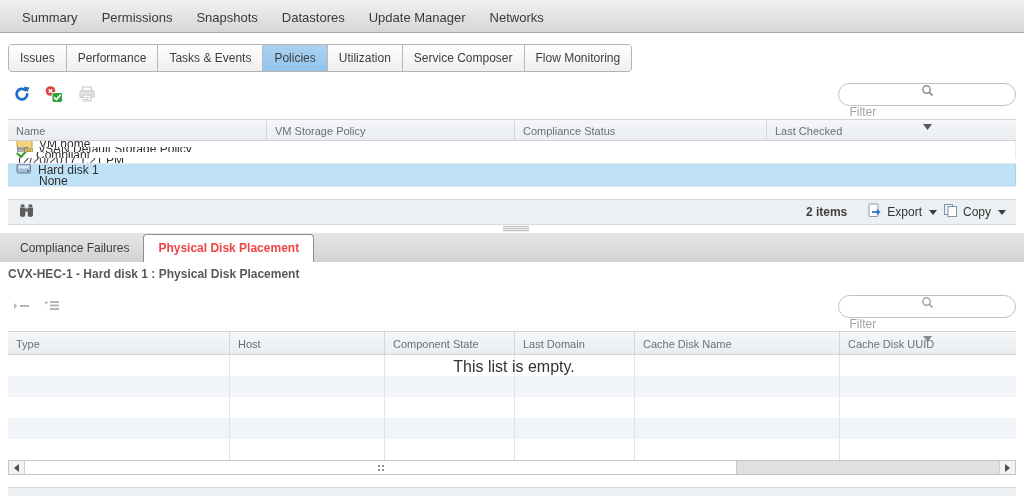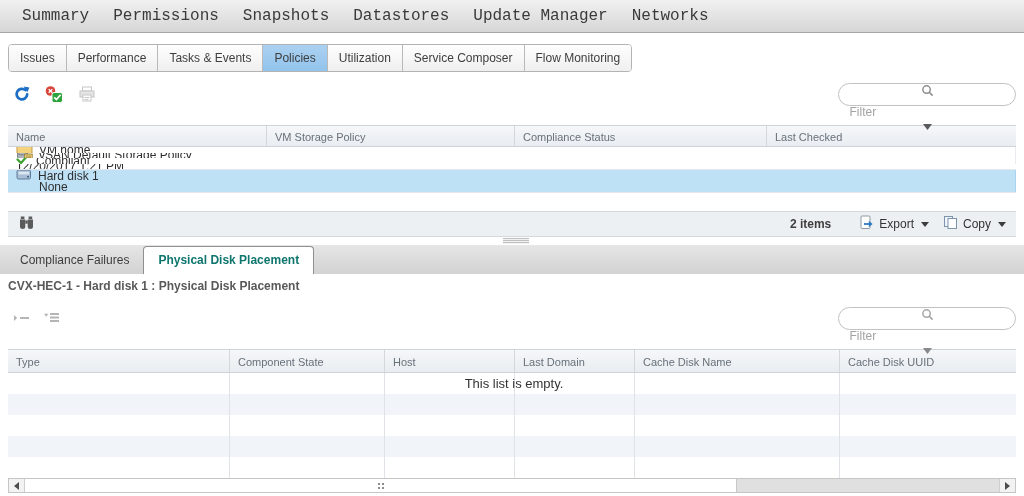--- a/index.html
+++ b/index.html
@@ -8,21 +8,21 @@
     font-family: "Liberation Sans", sans-serif;
     font-size: 12px; color:#3c3c3c; background:#fff; overflow:hidden; position:relative;
   }
   
   .top-tabbar {
     height:33px; background:linear-gradient(#f1f1f1,#d6d6d6);
     border-bottom:1px solid #a6a6a6;
     display:flex; align-items:flex-end; padding-left:10px;
   }
   .tab {
-    padding:6px 12px 7px; font-size:16px; color:#3a3a3a; cursor:default; white-space:nowrap;font-family:Liberation Mono, monospace;
+    padding:6px 12px 7px; font-size:13px; color:#3a3a3a; cursor:default; white-space:nowrap;
   }
   .tab.active {
     background:#fff; border:1px solid #949494; border-bottom:1px solid #fff;
     border-radius:4px 4px 0 0; font-weight:bold; margin-bottom:-1px; padding:6px 13px 8px;
   }
   
   .subtab-group {
     display:inline-flex; margin:11px 0 0 8px; border:1px solid #b3b3b3;
     border-radius:4px; overflow:hidden; background:#fff;
   }
@@ -39,21 +39,21 @@
   .filter-box {
     margin-left:auto; width:178px; height:23px; border:1px solid #c2c2c2; border-radius:12px;
     display:flex; align-items:center; padding:0 8px; background:#fff; gap:5px;flex-direction:column;
   }
   .filter-box input {
     border:none; outline:none; flex:1; font-size:12px; min-width:0;
     font-family:"Liberation Sans", sans-serif; color:#555; background:transparent;
   }
   .filter-box input::placeholder { color:#a3a3a3; }
   
-  .grid { margin:18px 8px; }
+  .grid { margin:12px 8px; }
   .g-header {
     display:grid; height:22px;
     background:linear-gradient(#f5f7f9,#e9edf1);
     border-top:1px solid #cfd3d7; border-bottom:1px solid #cfd3d7;
   }
   .upper-cols { grid-template-columns:259px 248px 252px 1fr; }
   .lower-cols { grid-template-columns:222px 155px 130px 120px 205px 1fr; }
   .gh-cell {
     font-size:11px; color:#68707a; padding:5px 8px 0; border-right:1px solid #d4d8dc;
     white-space:nowrap; overflow:hidden;
@@ -68,21 +68,21 @@
   .g-row.selected { background:#bfe1f6; }
   .g-row.selected .cell { border-right-color:#a9d3ee; }
   .icon-spacer { width:17px; flex:0 0 17px; }
   
   .lower-body { position:relative; }
   .body-row { display:grid; height:21px; background:#fff; }
   .body-row.striped { background:#f1f5f9; }
   .body-row .bcell { border-right:1px solid #dfe3e8; height:100%; }
   .body-row .bcell:last-child { border-right:none; }
   .empty-msg {
-    position:absolute; top:3px; left:4px; right:0; text-align:center; color:#333; font-size:13px;
+    position:absolute; top:3px; left:4px; right:0; text-align:center; color:#333; font-size:16px;
   }
   
   .hscrollbar {
     height:15px; border:1px solid #c6c6c6; display:flex; background:#e3e3e3; align-items:stretch;
   }
   .sb-btn {
     width:16px; background:#f2f2f2; display:flex; align-items:center; justify-content:center; flex:0 0 16px;
   }
   .sb-btn.left { border-right:1px solid #cfcfcf; }
   .sb-btn.right { border-left:1px solid #cfcfcf; }
@@ -95,41 +95,41 @@
   .grip-dots::before {
     content:""; position:absolute; width:2px; height:2px; background:#8d8d8d; left:0; top:0;
     box-shadow:4px 0 #8d8d8d, 0 4px #8d8d8d, 4px 4px #8d8d8d;
   }
   
   .statusbar {
     height:26px; margin:6px 8px 0; background:#edf0f3;
     border-top:1px solid #d6d9dc; border-bottom:1px solid #d6d9dc;
     display:flex; align-items:center; padding:0 10px;
   }
-  .statusbar .right-group { margin-left:auto; display:flex; align-items:center; gap:14px; }
+  .statusbar .right-group { margin-left:auto; display:flex; align-items:center; gap:6px; }
   .items-count { font-weight:bold; color:#3f3f3f; margin-right:14px; }
   .bar-btn { display:flex; align-items:center; gap:5px; color:#333; }
   .bar-btn .caret { margin-left:2px; }
   .bar-btn.disabled { color:#b5b5b5; }
   .bar-btn.disabled svg { opacity:0.45; }
   
   .splitter { height:8px; background:#fff; position:relative; }
   .splitter .grip {
     position:absolute; left:503px; top:1px; width:26px; height:6px;
     background:repeating-linear-gradient(to bottom,#bfbfbf 0 1px,#f2f2f2 1px 2px);
   }
   
   .lower-tabstrip {
     height:29px; background:linear-gradient(#e6e6e6,#d2d2d2);
     display:flex; align-items:flex-end; padding-left:6px;
   }
   .ltab { padding:6px 14px 7px; color:#3d3d3d; white-space:nowrap; }
   .ltab.active {
     background:#fff; border:1px solid #8f8f8f; border-bottom:none;
-    border-radius:4px 4px 0 0; font-weight:bold; color:#0f766e;
+    border-radius:4px 4px 0 0; font-weight:bold; color:#ef4444;
   }
   .lower-title { margin:5px 8px 0; font-weight:bold; color:#595959; font-size:12px; }
   .caret svg { display:block; }
 </style>
 </head>
 <body>
 
 
 
 
@@ -350,22 +350,22 @@
       <svg width="9" height="6" viewBox="0 0 9 6">
           <path d="M0 0 h9 l-4.5 6z" fill="#8a8a8a"></path>
         </svg>
     </span>
   </div>
 </div>
 
 <div class="grid">
   <div class="g-header lower-cols" style="height:24px;">
     <div class="gh-cell" style="padding-top:6px;">Type</div>
+    <div class="gh-cell" style="padding-top:6px;">Host</div>
     <div class="gh-cell" style="padding-top:6px;">Component State</div>
-    <div class="gh-cell" style="padding-top:6px;">Host</div>
     <div class="gh-cell" style="padding-top:6px;">Last Domain</div>
     <div class="gh-cell" style="padding-top:6px;">Cache Disk Name</div>
     <div class="gh-cell" style="padding-top:6px;">Cache Disk UUID</div>
   </div>
 
   <div class="lower-body">
     <div class="body-row lower-cols">
       <div class="bcell"></div>
         <div class="bcell"></div>
         <div class="bcell"></div>

